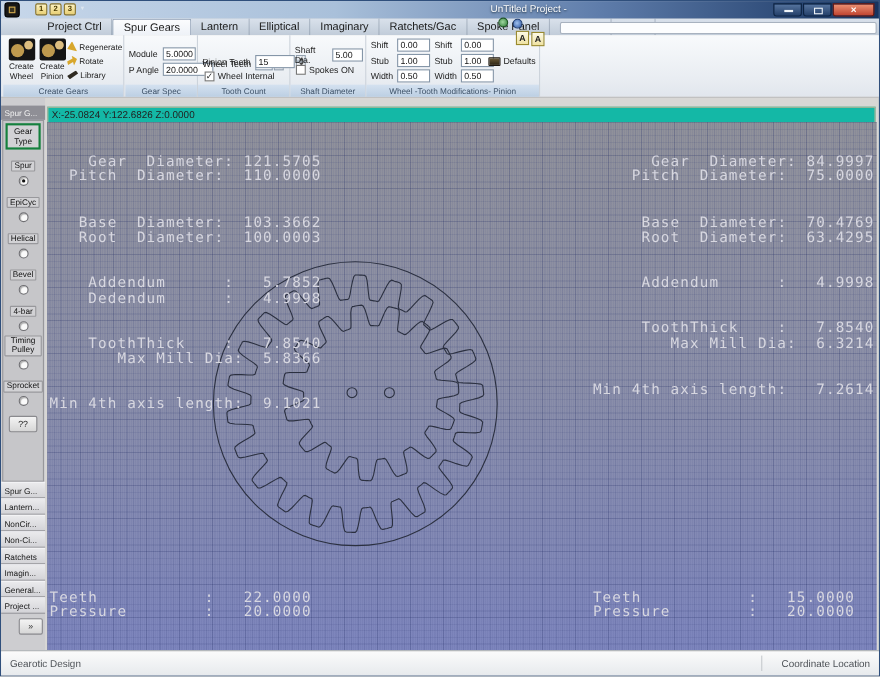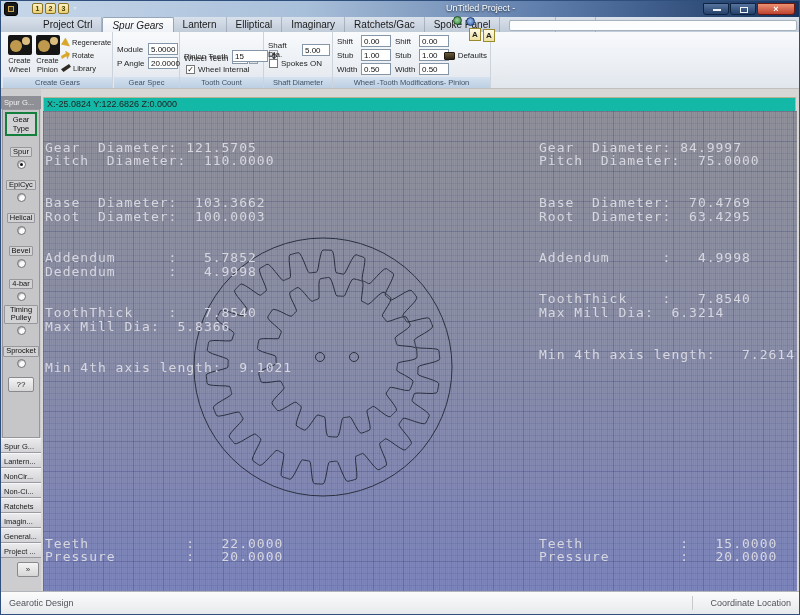--- a/index.html
+++ b/index.html
@@ -26,21 +26,21 @@
   .glyph-min { position:absolute; left:9px; bottom:3px; width:8px; height:2px; background:#eef3f8; }
   .glyph-max { position:absolute; left:9px; top:3px; width:8px; height:6px; border:1px solid #eef3f8; }
   .glyph-close { color:#fff; font-size:9px; font-weight:bold; text-align:center; line-height:11px; }
 
   
   .tabrow { position:absolute; top:16px; left:0; right:0; height:15px;
     background:linear-gradient(#d9e1eb,#c1ccd9); display:flex; padding-left:33px; }
   .rtab { font-size:10px; color:#1a1a1a; line-height:15px; padding:0 9px;
     border-right:1px solid rgba(110,125,145,.4);text-align:center; }
   .rtab.active { background:linear-gradient(#fbfcfe,#eef2f7); border:1px solid #97a6b9; border-bottom:none;
-    border-radius:2px 2px 0 0;font-style:italic; }
+    border-radius:2px 2px 0 0; }
   .globe-icon { position:absolute; left:452px; top:15px; width:9px; height:9px; border-radius:50%;
     background:radial-gradient(circle at 3px 3px,#9fd69f,#2c7a34); border:1px solid #1d5422; }
   .help-icon { position:absolute; left:465px; top:16px; width:9px; height:9px; border-radius:50%;
     background:radial-gradient(circle at 3px 3px,#9fc0ee,#2c55a0); border:1px solid #1b3a72; }
   .a-btn { position:absolute; width:12px; height:13px; background:linear-gradient(#fdfae6,#efe2a2);
     border:1px solid #9a8a2e; font-size:8px; font-weight:bold; color:#222; text-align:center; line-height:12px; z-index:12; }
   .a-btn.a1 { left:468px; top:27px; }
   .a-btn.a2 { left:482px; top:28px; }
   .ribbon-blank-field { position:absolute; left:508px; top:19px; width:288px; height:11px;
     background:#fcfdfe; border:1px solid #a8b2bf; border-radius:2px; }
@@ -111,21 +111,21 @@
     border:1px solid #b5b596; font-size:9px; line-height:12px; padding-left:3px; color:#222; }
   .canvas { position:absolute; left:42px; top:110px; right:2px; bottom:23px; overflow:hidden;
     background-image:
       repeating-linear-gradient(to right, rgba(28,38,92,0.15) 0 1px, transparent 1px 30px),
       repeating-linear-gradient(to bottom, rgba(28,38,92,0.15) 0 1px, transparent 1px 30px),
       repeating-linear-gradient(to right, rgba(40,52,110,0.10) 0 1px, transparent 1px 6px),
       repeating-linear-gradient(to bottom, rgba(40,52,110,0.10) 0 1px, transparent 1px 6px),
       repeating-linear-gradient(to right, rgba(46,56,120,0.07) 0 1px, transparent 1px 2px),
       linear-gradient(to bottom,#90919a 0%,#8b8fa8 48%,#7d85bd 100%); }
   .info { position:absolute; font-family:"DejaVu Sans Mono", monospace; font-size:13px; letter-spacing:1px;
-    color:#d7d7e0; white-space:pre; line-height:13.8px; }
+    color:#d7d7e0; white-space:pre; line-height:13.8px;text-align:right; }
   .info-tl { left:2px; top:2px; }
   .info-tr { left:496px; top:2px; }
   .info-bl { left:2px; top:398px; }
   .info-br { left:496px; top:398px; }
   #gear-svg { position:absolute; left:0; top:0; }
   #gear-svg circle, #gear-svg path { stroke:#2b3040; stroke-width:1; fill:none; }
 
   
   .statusbar { position:absolute; left:0; right:0; bottom:0; height:23px;
     background:linear-gradient(#fbfbfb,#e7eaed); border-top:1px solid #b2b6ba; font-size:9px; color:#4f5358; }
@@ -213,21 +213,21 @@
       <div class="rlabel">Create Gears</div>
     </div>
 
     <div class="rgroup g-spec">
       <div class="frow" style="left:3px; top:11px;">
         <div class="flabel" style="width:31px;">Module</div>
         <div class="field" style="width:30px;">5.0000</div>
       </div>
       <div class="frow" style="left:3px; top:25px;">
         <div class="flabel" style="width:31px;">P Angle</div>
-        <div class="field" style="width:30px;">20.0000</div>
+        <div class="field" style="width:46px;">20.0000</div>
       </div>
       <div class="rlabel">Gear Spec</div>
     </div>
 
     <div class="rgroup g-count">
       <div class="frow" style="left:4px; top:4px;margin-top:16px;">
         <div class="flabel" style="width:48px;">Wheel Teeth</div>
         <div class="field" style="width:16px;">22</div>
         <div class="spinner">
             <div class="spin up"></div>

